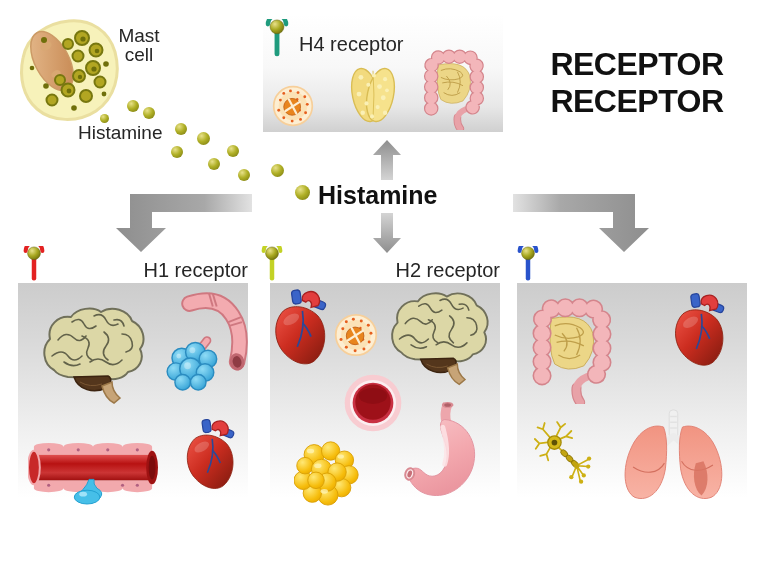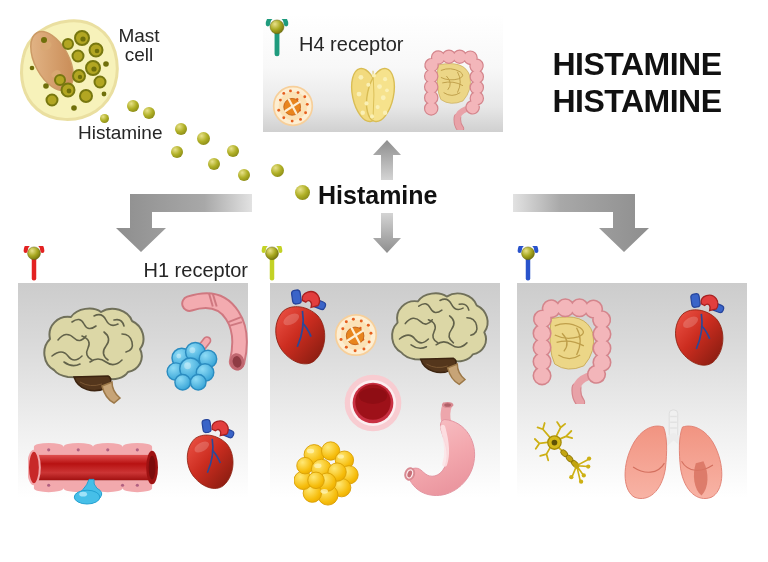--- a/index.html
+++ b/index.html
@@ -383,21 +383,21 @@
   <svg class="abs" style="left:272px;top:85px;width:42px;height:42px" viewBox="0 0 50 50">
       <use href="#sym-wbc"></use>
     </svg>
   <svg class="abs" style="left:346px;top:62px;width:54px;height:66px" viewBox="0 0 58 70">
       <use href="#sym-thymus"></use>
     </svg>
   <svg class="abs" style="left:416px;top:40px;width:76px;height:90px" viewBox="0 0 110 130">
       <use href="#sym-intestine"></use>
     </svg>
 
-  <div class="abs title" style="left:512px;top:46px;width:250px">HISTAMINE HISTAMINE</div>
+  <div class="abs title" style="left:512px;top:46px;width:250px">RECEPTOR RECEPTOR</div>
 
   <div class="abs center-histamine" style="left:318px;top:181px">Histamine</div>
 
   <svg class="abs" style="left:373px;top:140px;width:28px;height:40px" viewBox="0 0 28 40">
     <polygon points="14,0 28,15 20,15 20,40 8,40 8,15 0,15" fill="url(#gavUp)"></polygon>
   </svg>
   <svg class="abs" style="left:373px;top:213px;width:28px;height:40px" viewBox="0 0 28 40">
     <polygon points="14,40 28,25 20,25 20,0 8,0 8,25 0,25" fill="url(#gavDown)"></polygon>
   </svg>
   <svg class="abs" style="left:112px;top:190px;width:140px;height:64px" viewBox="0 0 140 64">
@@ -416,20 +416,21 @@
     <circle cx="15" cy="9" r="8" fill="url(#gdot)" stroke="#63630a" stroke-width="0.6"></circle>
     <path d="M4.5,6 A10.5,10.5 0 0 1 25.5,6" stroke="currentColor" stroke-width="5" fill="none" stroke-linecap="round"></path>
   </svg>
   <div class="abs receptor-label panel-label" style="left:18px;top:259px;width:230px">H1 receptor</div>
 
   <svg class="abs ricon" viewBox="0 0 30 46" style="left: 260px; top: 246px; width: 24px; height: 37px; --rc: #c3d226;">
     <rect x="12.2" y="13" width="5.6" height="30" rx="2.6" fill="currentColor"></rect>
     <circle cx="15" cy="9" r="8" fill="url(#gdot)" stroke="#63630a" stroke-width="0.6"></circle>
     <path d="M4.5,6 A10.5,10.5 0 0 1 25.5,6" stroke="currentColor" stroke-width="5" fill="none" stroke-linecap="round"></path>
   </svg>
+  <div class="abs receptor-label panel-label" style="left:270px;top:259px;width:230px">H2 receptor</div>
 
   <svg class="abs ricon" viewBox="0 0 30 46" style="left: 516px; top: 246px; width: 24px; height: 37px; --rc: #2953cb;">
     <rect x="12.2" y="13" width="5.6" height="30" rx="2.6" fill="currentColor"></rect>
     <circle cx="15" cy="9" r="8" fill="url(#gdot)" stroke="#63630a" stroke-width="0.6"></circle>
     <path d="M4.5,6 A10.5,10.5 0 0 1 25.5,6" stroke="currentColor" stroke-width="5" fill="none" stroke-linecap="round"></path>
   </svg>
 
   <svg class="abs" style="left:38px;top:306px;width:110px;height:100px" viewBox="0 0 110 100">
       <use href="#sym-brain"></use>
     </svg>

